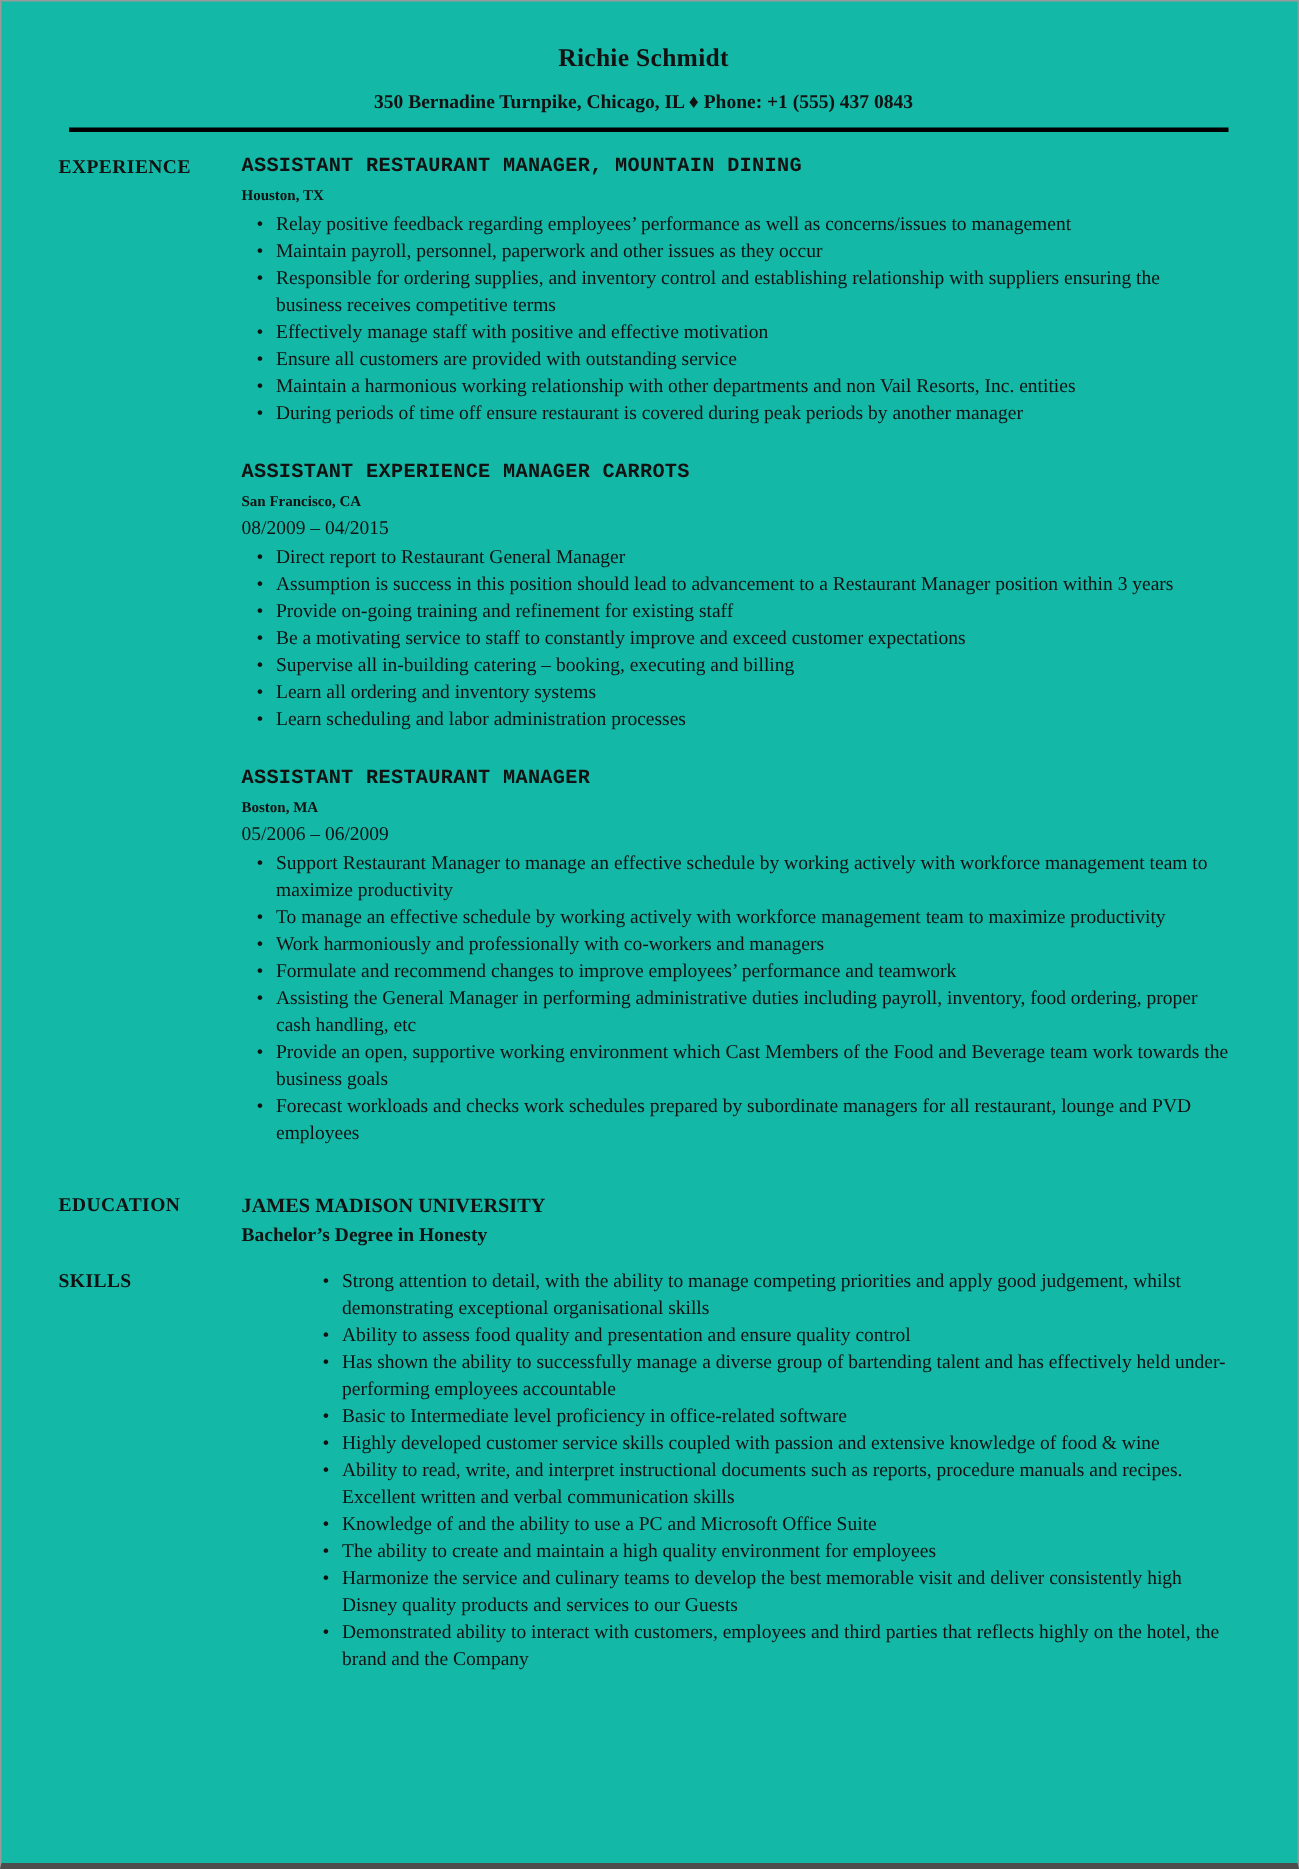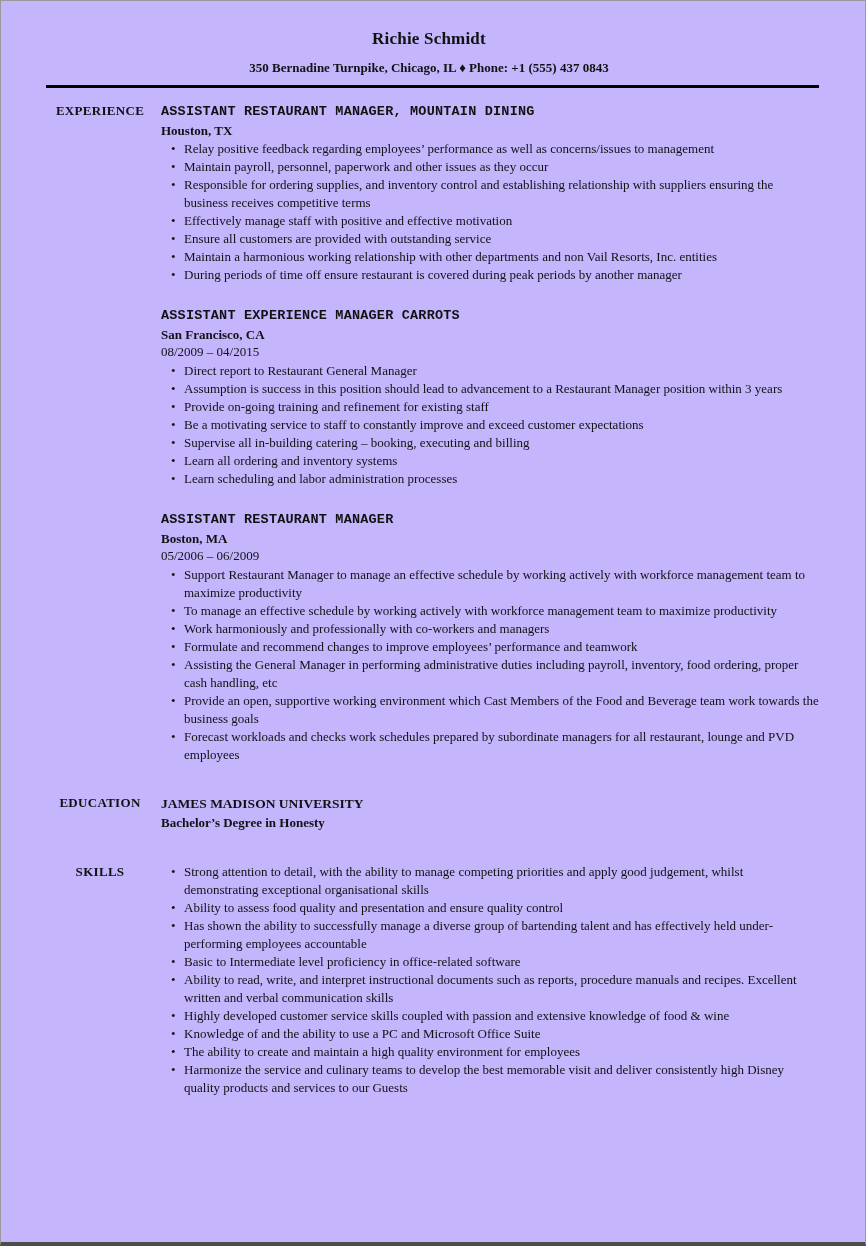--- a/index.html
+++ b/index.html
@@ -1,20 +1,20 @@
 <!DOCTYPE html>
 <html><head>
 <meta charset="utf-8">
 <style>
   html, body { margin: 0; padding: 0; background: #ffffff; }
   .page {
     width: 866px;
     height: 1246px;
     box-sizing: border-box;
-    background: #c4b5fd;
+    background: #14b8a6;
     border: 1px solid #9a9a9a;
     border-bottom: 4px solid #4d4d4d;
     font-family: "Liberation Serif", "DejaVu Serif", serif;
     color: #121212;
     overflow: hidden;
     padding: 28px 46px 20px 38px;
   }
   .header { text-align: center; }
   .name {
     font-size: 17px;
@@ -30,41 +30,40 @@
     border: 0;
     border-top: 3px solid #000000;
     margin: 9px 0 0 7px;
   }
   .section {
     display: flex;
     align-items: flex-start;
   }
   .section-experience { margin-top: 14px; }
   .section-education { margin-top: 30px; }
-  .section-skills { margin-top: 30px; }
+  .section-skills { margin-top: 12px; gap: 44px; }
   .section-label {
     width: 122px;
     flex: 0 0 122px;
     font-size: 13px;
     font-weight: bold;
     letter-spacing: 0.3px;
     padding-top: 1px;
-    text-align: center;
   }
   .section-content { flex: 1 1 auto; min-width: 0; }
   .job + .job { margin-top: 22px; }
   .job-title {
     font-size: 13.5px;
     font-weight: bold;
     letter-spacing: 0.2px;
     line-height: 19px;
     font-family: Liberation Mono, monospace;
   }
   .job-location {
-    font-size: 13px;
+    font-size: 10px;
     font-weight: bold;
     line-height: 19px;
   }
   .job-dates {
     font-size: 13px;
     line-height: 16px;
     margin-bottom: 2px;
   }
   ul.bullets {
     margin: 0;
@@ -190,27 +189,28 @@
       <ul class="bullets">
 
           <li>Strong attention to detail, with the ability to manage competing priorities and apply good judgement, whilst demonstrating exceptional organisational skills</li>
 
           <li>Ability to assess food quality and presentation and ensure quality control</li>
 
           <li>Has shown the ability to successfully manage a diverse group of bartending talent and has effectively held under-performing employees accountable</li>
 
           <li>Basic to Intermediate level proficiency in office-related software</li>
 
+          <li>Highly developed customer service skills coupled with passion and extensive knowledge of food &amp; wine</li>
+
           <li>Ability to read, write, and interpret instructional documents such as reports, procedure manuals and recipes. Excellent written and verbal communication skills</li>
 
-          <li>Highly developed customer service skills coupled with passion and extensive knowledge of food &amp; wine</li>
-
           <li>Knowledge of and the ability to use a PC and Microsoft Office Suite</li>
 
           <li>The ability to create and maintain a high quality environment for employees</li>
 
           <li>Harmonize the service and culinary teams to develop the best memorable visit and deliver consistently high Disney quality products and services to our Guests</li>
 
+          <li>Demonstrated ability to interact with customers, employees and third parties that reflects highly on the hotel, the brand and the Company</li>
         </ul>
     </div>
   </div>
 
 </div>
 
 </body></html>

